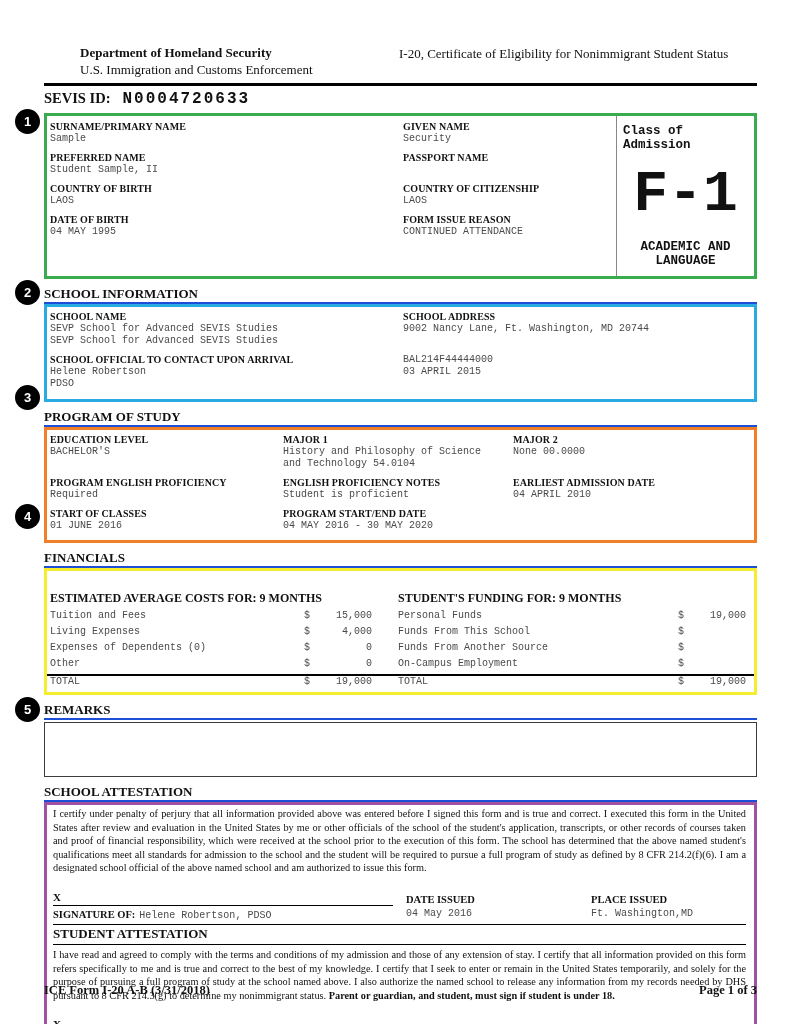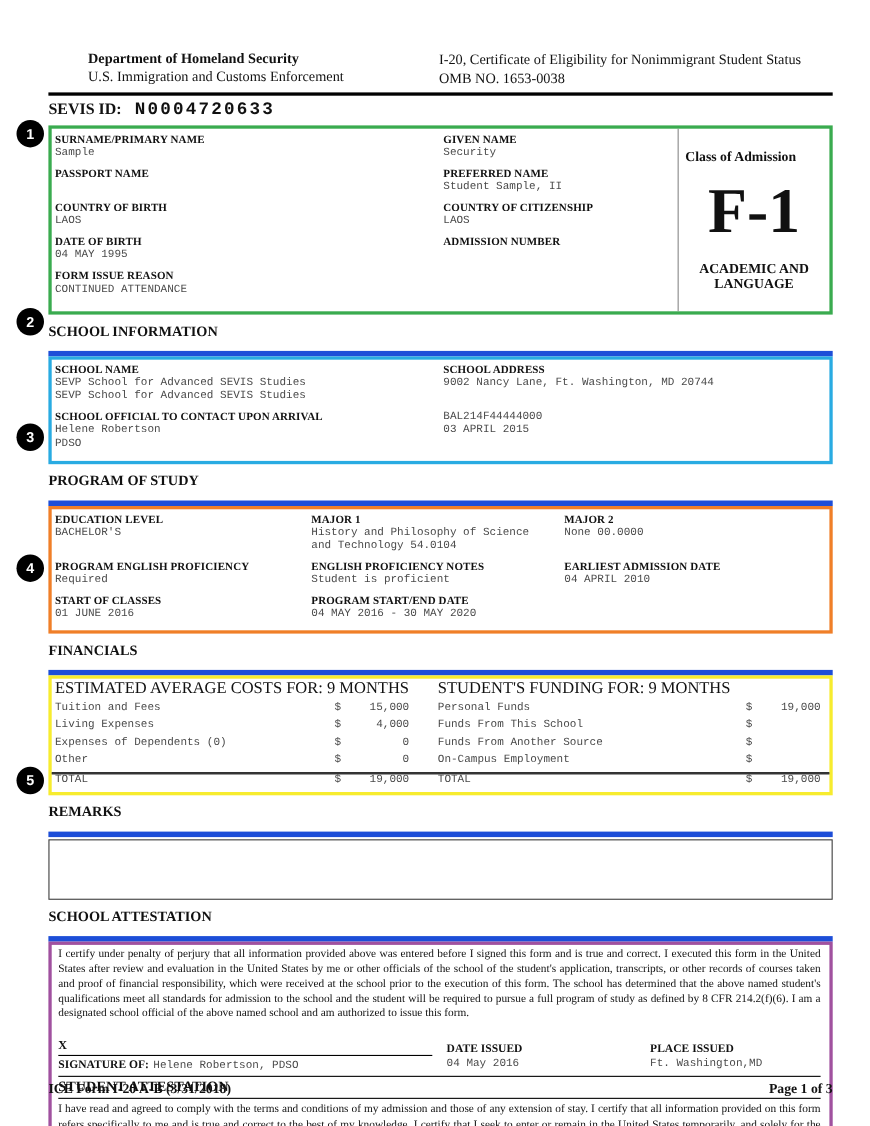--- a/index.html
+++ b/index.html
@@ -24,46 +24,46 @@
   .sevis-value{ font-family:"Liberation Mono", monospace; font-weight:bold; font-size:16px;
                 letter-spacing:2px; margin-left:12px; }
 
   
   .flabel{ font-weight:bold; font-size:10px; line-height:12px; letter-spacing:0.1px; }
   .fvalue{ font-family:"Liberation Mono", monospace; font-size:10px; line-height:12px;
            color:var(--type); min-height:12px; white-space:pre; }
   .field{ margin-bottom:7px; }
 
   
-  .sec-hdr{ font-weight:bold; font-size:13px; line-height:15px; border-bottom:5px solid #1d4ed8;
-            padding-bottom:11px; margin-top:7px; }
+  .sec-hdr{ font-weight:bold; font-size:13px; line-height:15px; border-bottom:2px solid #1d4ed8;
+            padding-bottom:1px; margin-top:7px; }
 
   
   .box1{ border:3px solid var(--green); display:flex; }
   .s1-left{ flex:1; padding:5px 4px 1px 3px; }
   .s1-grid{ display:grid; grid-template-columns:353px 1fr; }
-  .s1-right{ width:138px; border-left:1px solid #888; padding:18px 6px; }
+  .s1-right{ width:138px; border-left:1px solid #888; padding:8px 6px;font-family:Liberation Mono, monospace; }
   .coa-label{ font-weight:bold; font-size:12.5px; line-height:14px; }
   .coa-code{ font-weight:bold; font-size:58px; line-height:58px; text-align:center; margin-top:14px; }
   .coa-cat{ font-weight:bold; font-size:12.5px; line-height:14px; text-align:center; margin-top:16px; }
 
   
   .box2{ border:3px solid var(--blue); padding:4px 4px 2px 3px; }
   .s2-grid{ display:grid; grid-template-columns:353px 1fr; }
 
   
   .box3{ border:3px solid var(--orange); padding:4px 4px 1px 3px; }
   .s3-grid{ display:grid; grid-template-columns:233px 230px 1fr; }
 
   
   .box4{ border:3px solid var(--yellow); padding:3px 8px 5px 3px; }
   .fin-cols{ display:flex; }
   .fin-half{ width:50%; }
   .fin-half.left{ padding-right:26px; }
-  .fin-hdr{ font-weight:normal; font-size:15px; line-height:13px; }
+  .fin-hdr{ font-weight:bold; font-size:12px; line-height:13px;margin-top:18px; }
   .fin-row{ display:flex; font-family:"Liberation Mono", monospace; font-size:10px;
             line-height:11px; color:var(--type); margin-top:5px; }
   .fr-label{ flex:1; }
   .fr-dollar{ width:16px; }
   .fr-amount{ width:52px; text-align:right; }
   .fin-divider{ height:2px; border-top:1px solid #000; border-bottom:1px solid #000;
                 margin:5px -8px 0 -3px; }
   .fin-total{ margin-top:0; }
 
   
@@ -115,21 +115,20 @@
 
   <div class="content">
 
     <div class="hdr">
       <div class="hdr-left">
         <div class="hdr-bold">Department of Homeland Security</div>
         <div class="hdr-reg">U.S. Immigration and Customs Enforcement</div>
       </div>
       <div class="hdr-right">
         <div class="hdr-reg">I-20, Certificate of Eligibility for Nonimmigrant Student Status</div>
-        <div class="hdr-reg">OMB NO.  1653-0038</div>
       </div>
     </div>
     <div class="thickline"></div>
 
     <div class="sevis">
       <span class="sevis-label">SEVIS ID:</span>
       <span class="sevis-value">N0004720633</span>
     </div>
 
     <div class="box1">
@@ -137,42 +136,38 @@
         <div class="s1-grid">
           <div class="field">
             <div class="flabel">SURNAME/PRIMARY NAME</div>
             <div class="fvalue">Sample</div>
           </div>
           <div class="field">
             <div class="flabel">GIVEN NAME</div>
             <div class="fvalue">Security</div>
           </div>
           <div class="field">
+            <div class="flabel">PREFERRED NAME</div>
+            <div class="fvalue">Student Sample, II</div>
+          </div>
+          <div class="field">
             <div class="flabel">PASSPORT NAME</div>
             <div class="fvalue"></div>
           </div>
           <div class="field">
-            <div class="flabel">PREFERRED NAME</div>
-            <div class="fvalue">Student Sample, II</div>
-          </div>
-          <div class="field">
             <div class="flabel">COUNTRY OF BIRTH</div>
             <div class="fvalue">LAOS</div>
           </div>
           <div class="field">
             <div class="flabel">COUNTRY OF CITIZENSHIP</div>
             <div class="fvalue">LAOS</div>
           </div>
           <div class="field">
             <div class="flabel">DATE OF BIRTH</div>
             <div class="fvalue">04 MAY 1995</div>
-          </div>
-          <div class="field">
-            <div class="flabel">ADMISSION NUMBER</div>
-            <div class="fvalue"></div>
           </div>
           <div class="field">
             <div class="flabel">FORM ISSUE REASON</div>
             <div class="fvalue">CONTINUED ATTENDANCE</div>
           </div>
         </div>
       </div>
       <div class="s1-right">
         <div class="coa-label">Class of Admission</div>
         <div class="coa-code">F-1</div>

